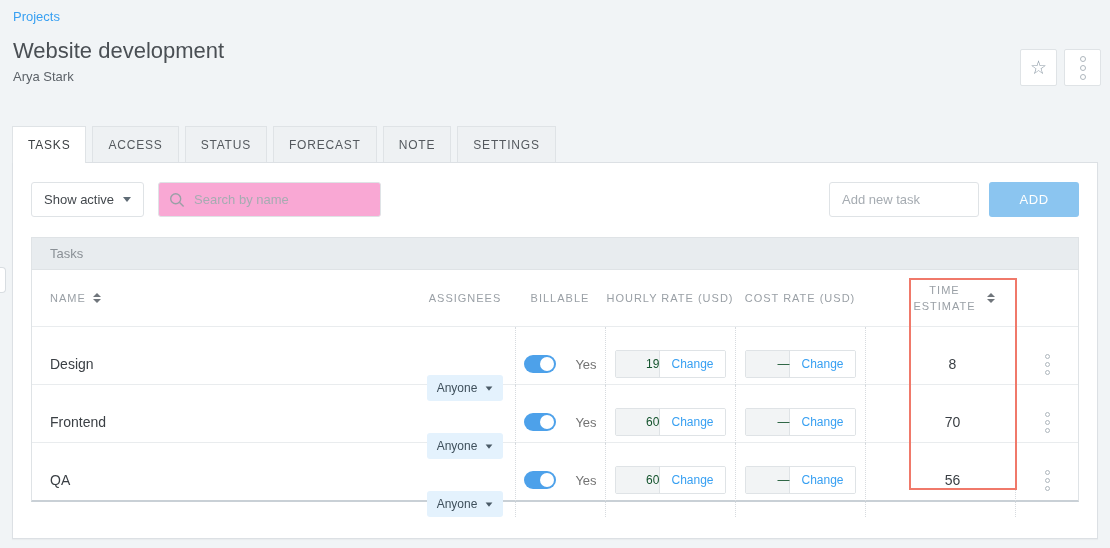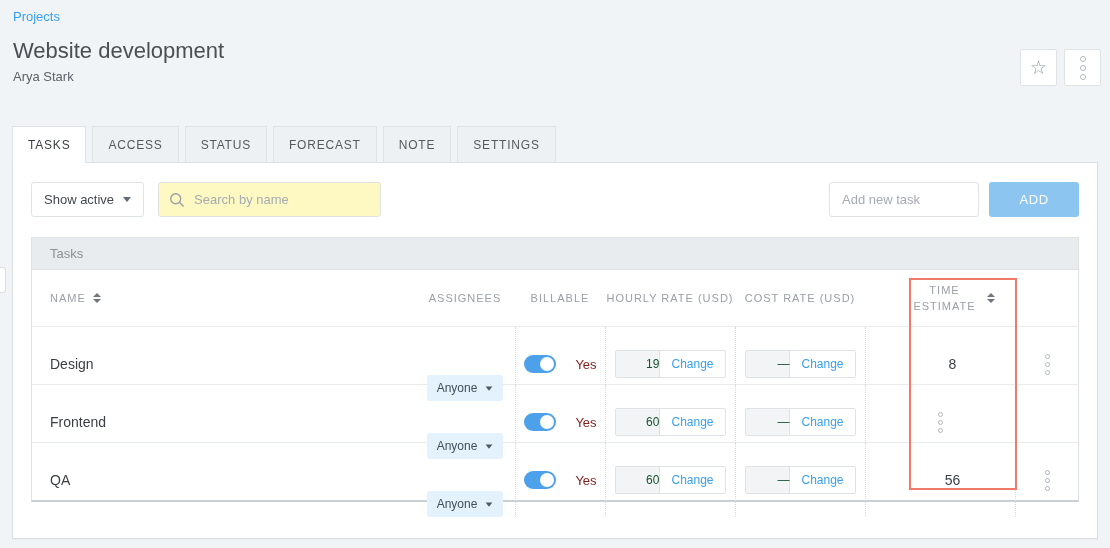--- a/index.html
+++ b/index.html
@@ -30,21 +30,21 @@
     color:#54595e;background:#eef1f3;border:1px solid var(--c-border);border-bottom:none;cursor:pointer;font-weight:500;}
   .tab.active{background:#fff;height:37px;margin-bottom:-1px;color:#3c4043;}
 
   
   .panel{position:relative;margin:0 12px;width:1086px;height:377px;background:var(--c-panel-bg);
     border:1px solid #dce0e4;box-shadow:0 1px 1px rgba(0,0,0,.03);}
   .toolbar{display:flex;align-items:center;margin:19px 18px 0;}
   .filter-btn{height:35px;padding:0 12px;background:#fff;border:1px solid var(--c-border);border-radius:3px;
     display:flex;align-items:center;gap:9px;font-size:13px;color:#43484d;cursor:pointer;}
   .caret{width:0;height:0;border-left:4px solid transparent;border-right:4px solid transparent;border-top:5px solid #5f6b75;}
-  .search-box{margin-left:14px;width:223px;height:35px;border:1px solid var(--c-border);border-radius:3px;background:#fef9c3;
+  .search-box{margin-left:14px;width:223px;height:35px;border:1px solid var(--c-border);border-radius:3px;background:#f9a8d4;
     display:flex;align-items:center;padding:0 10px;gap:9px;}
   .search-box input{border:none;outline:none;flex:1;font-size:13px;color:#43484d;background:transparent;}
   .search-box input::placeholder{color:#a6acb2;}
   .toolbar-right{margin-left:auto;display:flex;gap:10px;}
   .add-input{width:150px;height:35px;border:1px solid var(--c-border);border-radius:3px;padding:0 12px;font-size:13px;
     color:#43484d;outline:none;}
   .add-input::placeholder{color:#a6acb2;}
   .add-btn{width:90px;height:35px;background:var(--c-add-blue);color:#fff;border:none;border-radius:3px;
     font-size:13px;letter-spacing:.6px;cursor:pointer;font-weight:400;}
 
@@ -62,21 +62,21 @@
   .sort i{display:block;width:0;height:0;border-left:4px solid transparent;border-right:4px solid transparent;}
   .sort .up{border-bottom:4px solid #70767c;}
   .sort .dn{border-top:4px solid #70767c;}
   .th-wrap{max-width:70px;text-align:center;line-height:1.5;}
   .cell.time{padding-left:24px;}
   .pill{background:var(--c-pill-bg);border-radius:3px;padding:6px 10px;font-size:12px;color:#3f505c;
     display:flex;align-items:center;gap:8px;cursor:pointer;margin-top:48px;}
   .pill .caret{border-top-color:#4a5a66;transform:scale(.85);}
   .toggle{width:32px;height:18px;border-radius:9px;background:var(--c-toggle-blue);position:relative;cursor:pointer;flex:none;}
   .toggle::after{content:"";position:absolute;top:2px;right:2px;width:14px;height:14px;border-radius:50%;background:#fff;}
-  .toggle-label{margin-left:19px;font-size:13px;color:#7f1d1d;}
+  .toggle-label{margin-left:19px;font-size:13px;color:#737373;}
   .rate-group{display:inline-flex;border:1px solid var(--c-border);border-radius:2px;overflow:hidden;background:#fff;}
   .rate-value{width:44px;background:#f2f4f5;border-right:1px solid var(--c-border);padding:6px 0;text-align:right;
     font-size:12px;color:#14532d;cursor:text;}
   .rate-change{padding:6px 11px;font-size:12px;color:var(--c-link-blue);cursor:pointer;background:#fff;}
 
   
   .annotation{position:absolute;left:909px;top:278px;width:108px;height:212px;border:2px solid var(--c-annotation-red);
     pointer-events:none;z-index:5;}
   .edge-notch{position:absolute;left:0;top:267px;width:6px;height:26px;background:#fff;border:1px solid #d8dde1;
     border-left:none;border-radius:0 4px 4px 0;}
@@ -207,20 +207,21 @@
           <span class="rate-value">60</span>
           <span class="rate-change">Change</span>
         </div>
       </div>
       <div class="cell dotted">
         <div class="rate-group">
           <span class="rate-value">—</span>
           <span class="rate-change">Change</span>
         </div>
       </div>
+      <div class="cell dotted time">70</div>
       <div class="cell dotted">
         <span class="kebab small">
             <i></i>
             <i></i>
             <i></i>
           </span>
       </div>
     </div>
 
     <div class="grid row">

